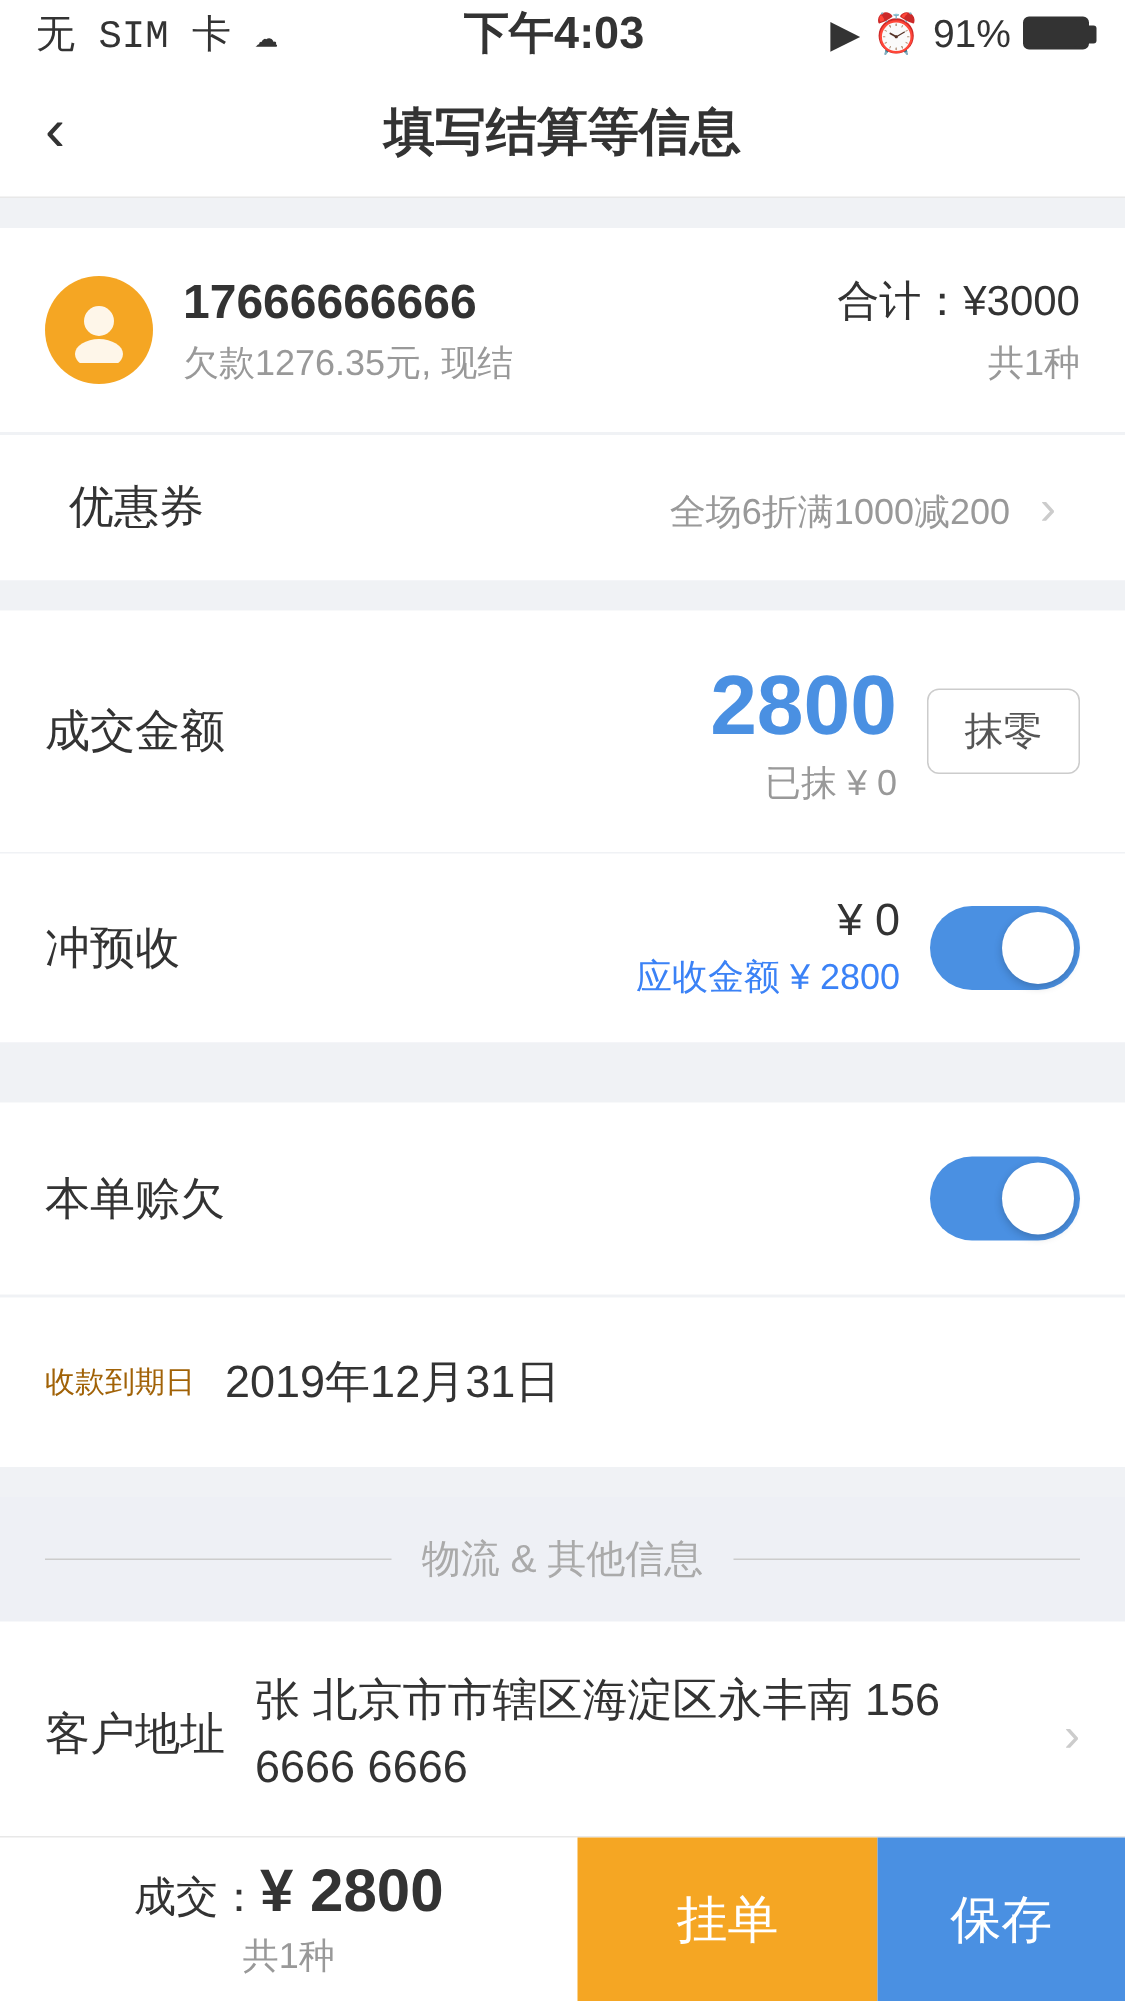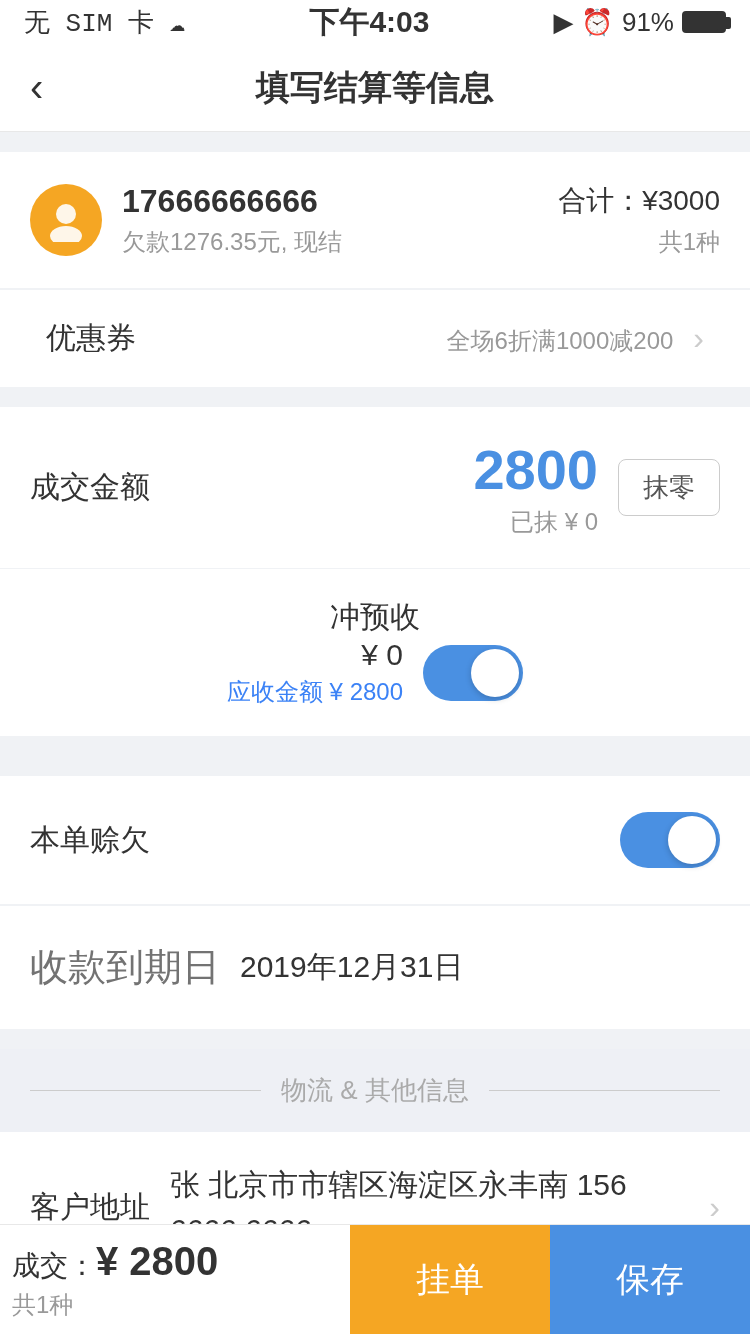--- a/index.html
+++ b/index.html
@@ -117,21 +117,20 @@
       cursor: pointer;
     }
     .already-erased { font-size: 24px; color: #999; text-align: center; margin-top: 4px; }
     
     .prepay-row {
       padding: 28px 30px;
       display: flex;
       align-items: center;
       justify-content: space-between;
       border-top: 1px solid #f0f2f5;
-      flex-direction: column;
     }
     .prepay-label { font-size: 30px; color: #333; }
     .prepay-right { display: flex; align-items: center; gap: 20px; }
     .prepay-amount-block { text-align: right; }
     .prepay-amount { font-size: 30px; color: #333; }
     .prepay-receivable { font-size: 24px; color: #3b82f6; margin-top: 4px; }
     
     .toggle {
       width: 100px;
       height: 56px;
@@ -163,21 +162,21 @@
     .debt-label { font-size: 30px; color: #333; }
     
     .due-date-row {
       background: #fff;
       padding: 36px 30px;
       display: flex;
       align-items: center;
       gap: 20px;
       margin-top: 2px;
     }
-    .due-date-label { font-size: 38px; color: #737373; }
+    .due-date-label { font-size: 20px; color: #a16207; }
     .due-date-value { font-size: 30px; color: #333; }
     
     .logistics-sep {
       background: #f0f2f5;
       height: 20px;
     }
     .logistics-header {
       background: #eef0f5;
       padding: 24px 30px;
       display: flex;
@@ -205,36 +204,37 @@
       width: 750px;
       height: 110px;
       background: #fff;
       display: flex;
       align-items: center;
       border-top: 1px solid #e8e8e8;
     }
     .bottom-summary {
       flex: 1;
       padding: 0 12px;
+      text-align: center;
     }
     .bottom-count { font-size: 24px; color: #999; margin-top: 4px; }
     .bottom-btn-hold {
       width: 200px;
       height: 110px;
       background: #f5a623;
       display: flex;
       align-items: center;
       justify-content: center;
       font-size: 34px;
       color: #fff;
       font-weight: 500;
       cursor: pointer;
     }
     .bottom-btn-save {
-      width: 200px;
+      width: 165px;
       height: 110px;
       background: #4a90e2;
       display: flex;
       align-items: center;
       justify-content: center;
       font-size: 34px;
       color: #fff;
       font-weight: 500;
       cursor: pointer;
     }

